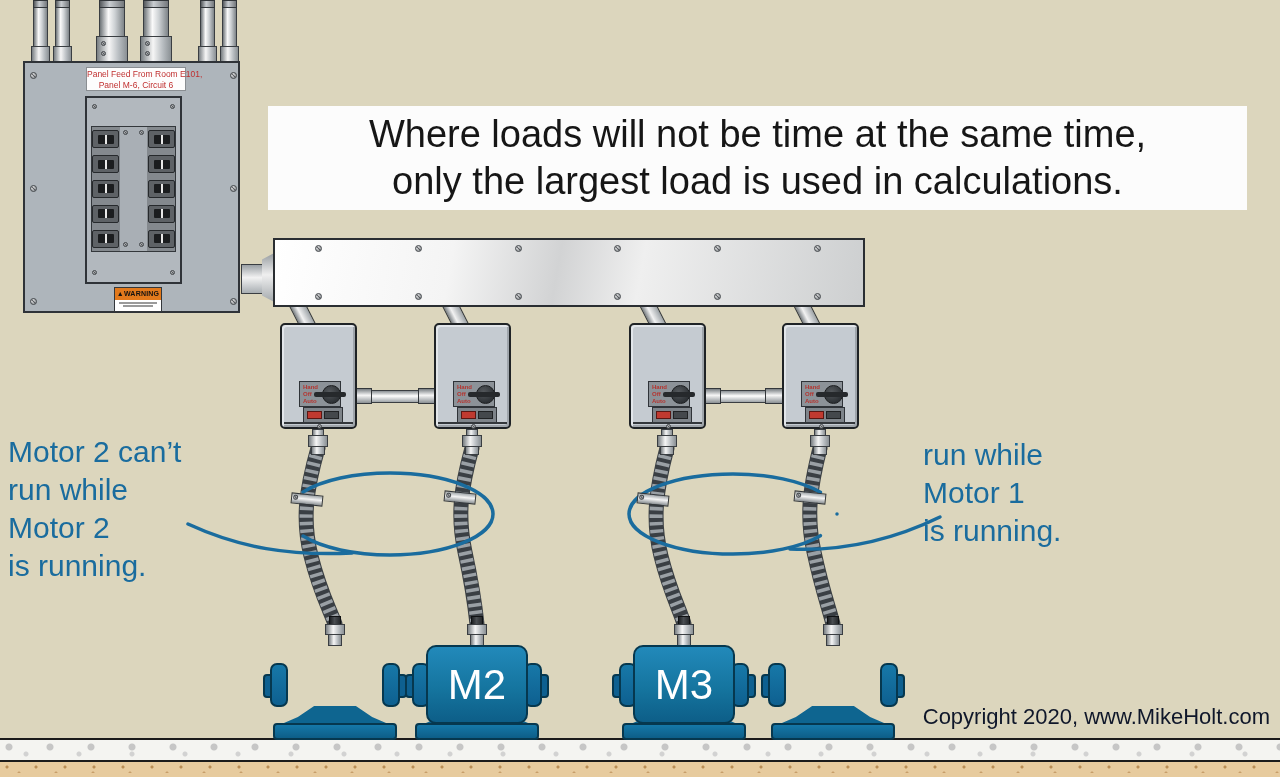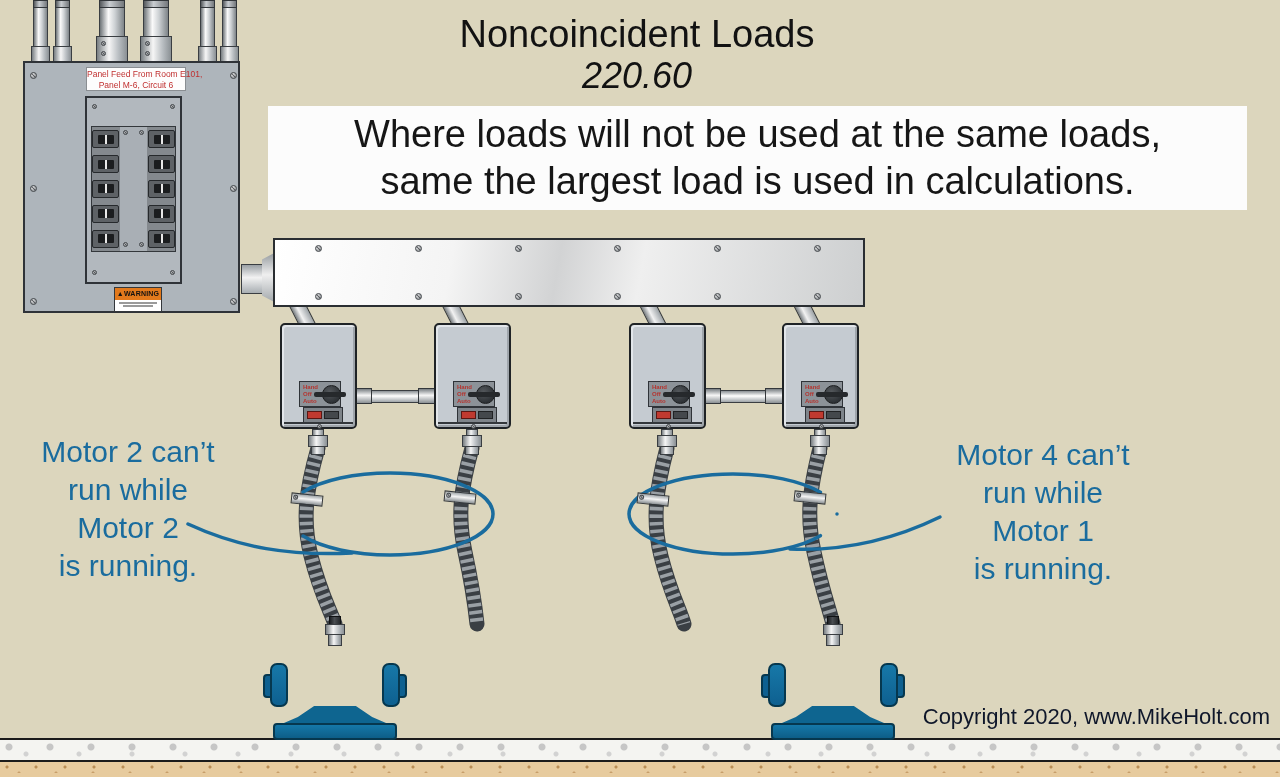--- a/index.html
+++ b/index.html
@@ -7,21 +7,21 @@
   .canvas{position:relative;width:1280px;height:777px;overflow:hidden;
     background:var(--background,#DCD6BD);font-family:"Liberation Sans",sans-serif;}
 
   
   .title{position:absolute;left:287px;top:12px;width:700px;text-align:center;color:#121212;}
   .title .t1{font-size:38px;line-height:44px;}
   .title .t2{font-size:36px;line-height:40px;font-style:italic;}
   .subtitle{position:absolute;left:268px;top:106px;width:979px;height:104px;background:#FCFCFC;
     display:flex;flex-direction:column;justify-content:center;align-items:center;
     font-size:38px;line-height:47px;color:#161616;text-align:center;}
-  .annot{position:absolute;width:240px;text-align:center;color:var(--accent_blue,#1A6C9E);
+  .annot{position:absolute;width:240px;text-align:left;color:var(--accent_blue,#1A6C9E);
     font-size:30px;line-height:38px;}
   .copyright{position:absolute;right:10px;top:704px;font-size:22px;color:#0f172a;}
 
   
   .screw{position:absolute;width:7px;height:7px;border-radius:50%;
     background:radial-gradient(circle at 35% 35%,#ECECEC,#969A9E 75%);
     border:1px solid #44484C;}
   .screw::after{content:"";position:absolute;left:0;right:0;top:2px;height:1px;background:#4A4E52;transform:rotate(45deg);}
   .screw.sm{width:5px;height:5px;}
   .screw.sm::after{top:1px;}
@@ -125,27 +125,23 @@
   .blue-line{fill:none;stroke:var(--accent_blue,#1A6C9E);stroke-width:3.5;stroke-linecap:round;}
 </style>
 </head>
 <body>
 
 <div class="canvas">
 
   <div class="concrete"></div>
   <div class="sand"></div>
 
-  <div class="title">
-    <div class="t1">Noncoincident Loads</div>
-    <div class="t2">220.60</div>
-  </div>
   <div class="subtitle">
-    <div>Where loads will not be used at the same loads,</div>
-    <div>same the largest load is used in calculations.</div>
+    <div>Where loads will not be time at the same time,</div>
+    <div>only the largest load is used in calculations.</div>
   </div>
 
   <div class="tube" style="left:33px;top:0;width:15px;height:54px;">
       <div class="tcap"></div>
     </div>
   <div class="tube" style="left:55px;top:0;width:15px;height:54px;">
       <div class="tcap"></div>
     </div>
   <div class="tube" style="left:99px;top:0;width:26px;height:44px;">
       <div class="tcap"></div>
@@ -387,39 +383,66 @@
     <div class="fit dark m-part" style="left:59px;top:0;width:12px;height:9px;"></div>
     <div class="fit m-part" style="left:55px;top:8px;width:20px;height:11px;"></div>
     <div class="fit m-part" style="left:58px;top:18px;width:14px;height:12px;"></div>
     <div class="m-part m-stub" style="left:-7px;"></div>
     <div class="m-part m-stub" style="left:126px;"></div>
     <div class="m-part m-cap" style="left:0;"></div>
     <div class="m-part m-cap" style="left:112px;"></div>
     <div class="m-part m-flare"></div>
     <div class="m-part m-slab"></div>
   </div>
+  <div class="motor" style="left:412px;">
+    <div class="fit dark m-part" style="left:59px;top:0;width:12px;height:9px;"></div>
+    <div class="fit m-part" style="left:55px;top:8px;width:20px;height:11px;"></div>
+    <div class="fit m-part" style="left:58px;top:18px;width:14px;height:12px;"></div>
+    <div class="m-part m-stub" style="left:-7px;"></div>
+    <div class="m-part m-stub" style="left:126px;"></div>
+    <div class="m-part m-cap" style="left:0;"></div>
+    <div class="m-part m-cap" style="left:112px;"></div>
+    <div class="m-part m-flare"></div>
+    <div class="m-part m-slab"></div>
+    <div class="m-part m-body">
+        <span>M2</span>
+      </div>
+  </div>
+  <div class="motor" style="left:619px;">
+    <div class="fit dark m-part" style="left:59px;top:0;width:12px;height:9px;"></div>
+    <div class="fit m-part" style="left:55px;top:8px;width:20px;height:11px;"></div>
+    <div class="fit m-part" style="left:58px;top:18px;width:14px;height:12px;"></div>
+    <div class="m-part m-stub" style="left:-7px;"></div>
+    <div class="m-part m-stub" style="left:126px;"></div>
+    <div class="m-part m-cap" style="left:0;"></div>
+    <div class="m-part m-cap" style="left:112px;"></div>
+    <div class="m-part m-flare"></div>
+    <div class="m-part m-slab"></div>
+    <div class="m-part m-body">
+        <span>M3</span>
+      </div>
+  </div>
   <div class="motor" style="left:768px;">
     <div class="fit dark m-part" style="left:59px;top:0;width:12px;height:9px;"></div>
     <div class="fit m-part" style="left:55px;top:8px;width:20px;height:11px;"></div>
     <div class="fit m-part" style="left:58px;top:18px;width:14px;height:12px;"></div>
     <div class="m-part m-stub" style="left:-7px;"></div>
     <div class="m-part m-stub" style="left:126px;"></div>
     <div class="m-part m-cap" style="left:0;"></div>
     <div class="m-part m-cap" style="left:112px;"></div>
     <div class="m-part m-flare"></div>
     <div class="m-part m-slab"></div>
   </div>
 
   <div class="annot" style="left:8px;top:433px;">
     <div>Motor 2 can’t</div>
     <div>run while</div>
     <div>Motor 2</div>
     <div>is running.</div>
   </div>
   <div class="annot" style="left:923px;top:436px;">
-    <div>Motor 4 can’t</div>
     <div>run while</div>
     <div>Motor 1</div>
     <div>is running.</div>
   </div>
 
   <div class="copyright">Copyright 2020, www.MikeHolt.com</div>
 </div>
 
 </body></html>

